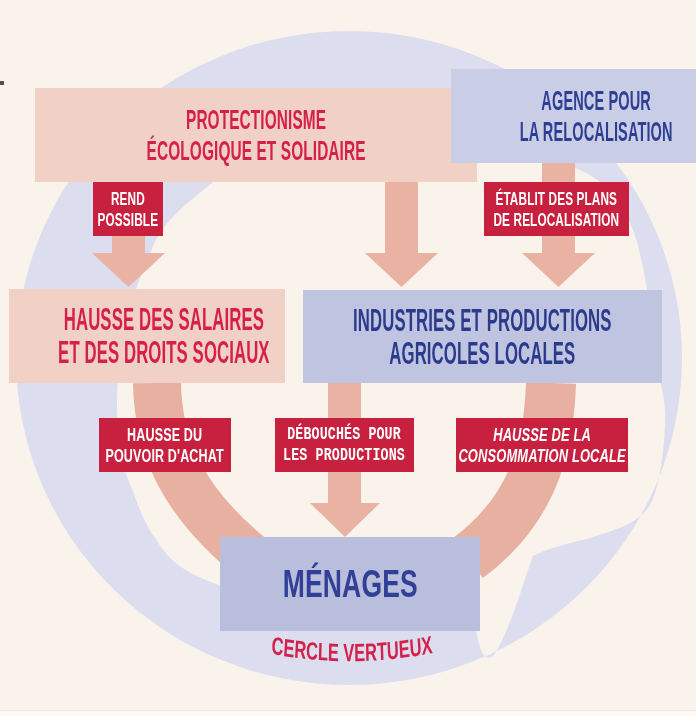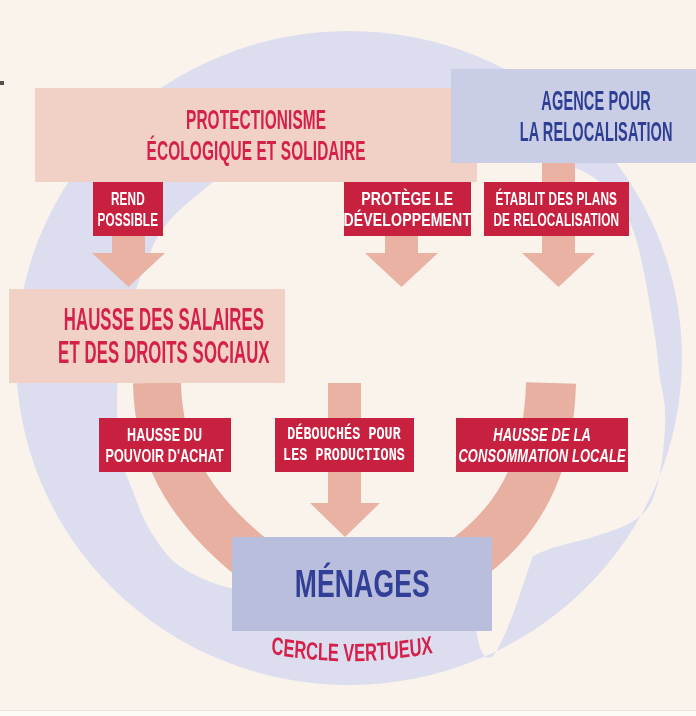--- a/index.html
+++ b/index.html
@@ -117,40 +117,40 @@
     </div>
   </div>
 
   <div class="node pink" style="left:9px;top:289px;width:242px;height:94px;padding-left:34px;">
     <div class="txt t-mid red-t" style="--k:.54">
       <span>HAUSSE DES SALAIRES</span>
       <span>ET DES DROITS SOCIAUX</span>
     </div>
   </div>
 
+  <div class="node lav2" style="left:303px;top:290px;width:359px;height:93px;">
+    <div class="txt t-mid blue-t2" style="--k:.54">
+      <span>INDUSTRIES ET PRODUCTIONS</span>
+      <span>AGRICOLES LOCALES</span>
+    </div>
+  </div>
 
-  <div class="node lav3" style="left:232px;top:537px;width:260px;height:94px;">
+  <div class="node lav3" style="left:220px;top:537px;width:260px;height:94px;">
     <div class="txt t-menages blue-t3" style="--k:.68">
       <span>MÉNAGES</span>
     </div>
   </div>
 
   <div class="conn" style="left:93px;top:182px;width:70px;height:54px;">
     <div class="txt" style="--k:.62">
       <span>REND</span>
       <span>POSSIBLE</span>
     </div>
   </div>
 
-  <div class="conn" style="left:344px;top:182px;width:127px;height:54px;">
-    <div class="txt" style="--k:.74">
-      <span>PROTÈGE LE</span>
-      <span>DÉVELOPPEMENT</span>
-    </div>
-  </div>
 
   <div class="conn" style="left:484px;top:182px;width:145px;height:54px;">
     <div class="txt" style="--k:.62">
       <span>ÉTABLIT DES PLANS</span>
       <span>DE RELOCALISATION</span>
     </div>
   </div>
 
   <div class="conn" style="left:99px;top:418px;width:132px;height:54px;">
     <div class="txt" style="--k:.66">

